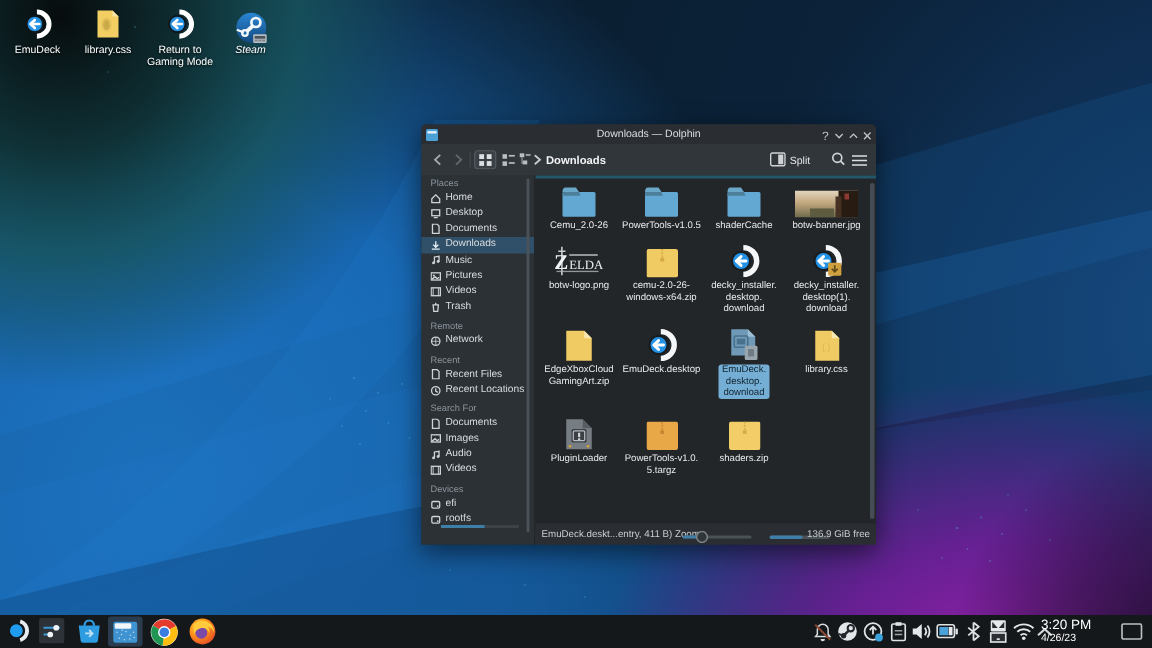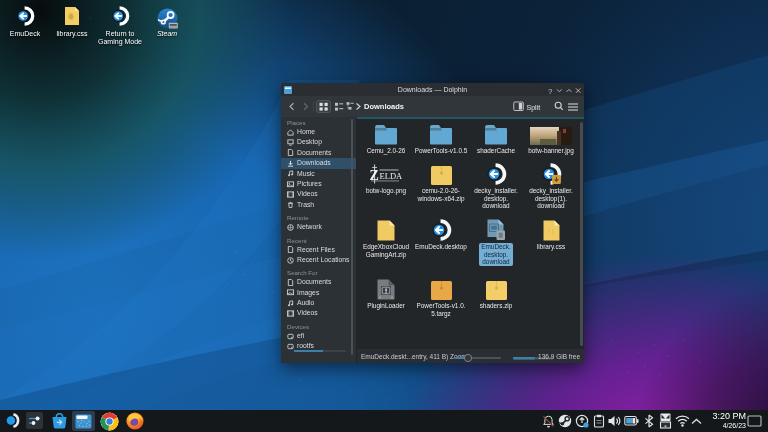--- a/index.html
+++ b/index.html
@@ -24,21 +24,21 @@
 .pitem{height:10.4px;line-height:10.4px;color:#dadde0;font-size:6.8px;padding-left:6px;display:flex;align-items:center;gap:3px;white-space:nowrap;}
 .pitem svg{flex:0 0 auto;}
 .pitem.sel{background:#2f5068;}
 
 .cell{position:absolute;width:56px;text-align:center;}
 .cell .gic{height:24px;display:flex;align-items:flex-end;justify-content:center;}
 .cell .lbl{margin-top:2px;font-size:6.4px;line-height:7.6px;color:#e8eaeb;}
 
 #panel{position:absolute;left:0;top:410px;width:768px;height:22px;background:#15181a;}
 .pic{position:absolute;top:3px;width:16px;height:16px;display:flex;align-items:center;justify-content:center;}
-#clock{position:absolute;right:22px;top:1px;width:52px;text-align:right;color:#fff;}
+#clock{position:absolute;right:22px;top:1px;width:52px;text-align:left;color:#fff;}
 #clock .t1{font-size:9px;line-height:11px;}
 #clock .t2{font-size:7px;line-height:8px;}
 </style></head>
 <body>
 <div id="stage">
 <svg id="wall" width="768" height="432" viewBox="0 0 768 432">
  <defs>
   <linearGradient id="base" x1="0" y1="0" x2="768" y2="260" gradientUnits="userSpaceOnUse">
    <stop offset="0" stop-color="#0a151d"></stop>
           <stop offset=".55" stop-color="#0b2136"></stop>

